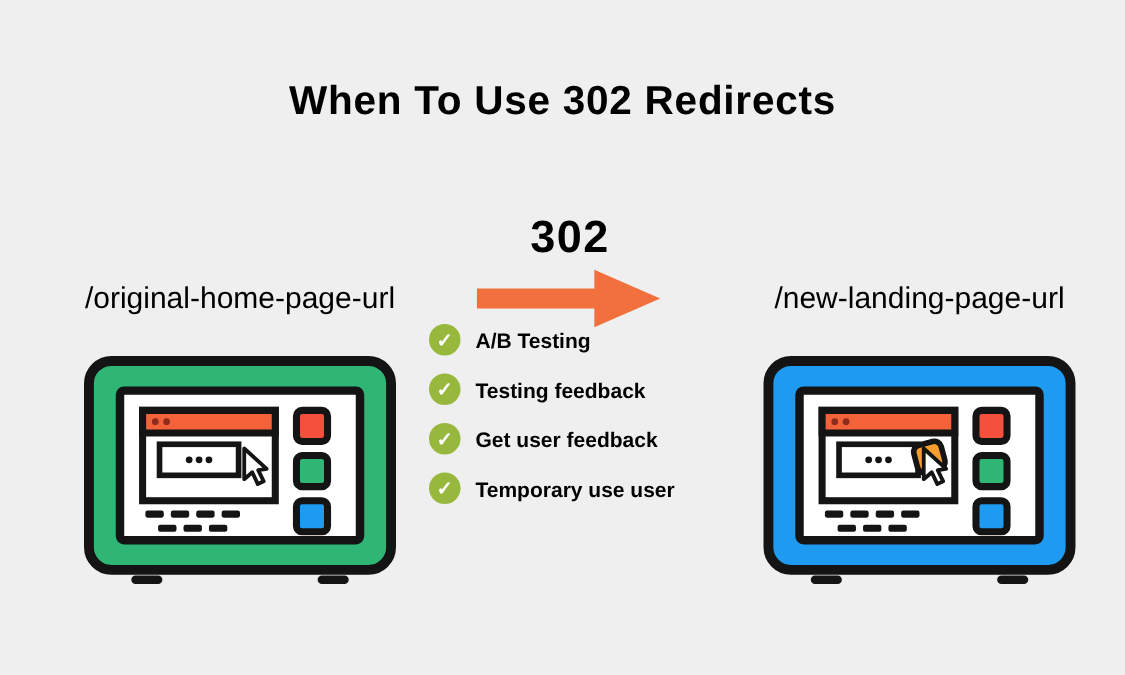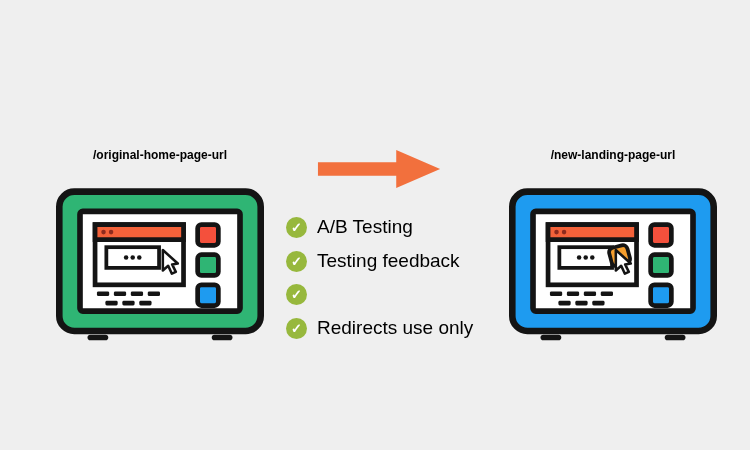--- a/index.html
+++ b/index.html
@@ -35,24 +35,25 @@
   .col{
     position:absolute;
     width:240px;
     display:flex;
     flex-direction:column;
     align-items:center;
   }
   .col-left{left:40px; top:148px;}
   .col-right{left:493px; top:148px;}
   .url-label{
-    font-size:12px;
-    font-weight:700;
+    font-size:20px;
+    font-weight:400;
     margin-bottom:24px;
     white-space:nowrap;
+    margin-top:40px;
   }
   .middle{
     position:absolute;
     left:312px;
     top:144px;
     width:136px;
     text-align:center;
   }
   .redirect-code{
     font-size:30px;
@@ -79,30 +80,31 @@
     color:#ffffff;
     display:flex;
     align-items:center;
     justify-content:center;
     font-size:13px;
     font-weight:700;
     margin-right:10px;
     flex:0 0 auto;
   }
   .check-text{
-    font-size:19px;
-    font-weight:400;
+    font-size:14px;
+    font-weight:700;
     white-space:nowrap;
   }
 </style>
 </head>
 <body>
 
 <div class="stage">
 
+  <div class="title">When To Use 302 Redirects</div>
 
   <div class="col col-left">
     <div class="url-label">/original-home-page-url</div>
     <svg viewBox="0 0 230 170" width="220" height="160">
       <rect x="8" y="6" width="214" height="148" rx="16" style="fill:var(--device-green,#2fb574)" stroke="#141414" stroke-width="7"></rect>
       <rect x="30" y="27" width="170" height="106" rx="3" fill="#ffffff" stroke="#141414" stroke-width="6"></rect>
       <rect x="46" y="41" width="94" height="64" fill="#ffffff" stroke="#141414" stroke-width="5"></rect>
       <path d="M46 41 h94 v16 h-94 z" style="fill:var(--browser-bar-orange,#f4623a)" stroke="#141414" stroke-width="5"></path>
       <circle cx="55" cy="49" r="2.4" fill="#8e2b1e"></circle>
       <circle cx="63" cy="49" r="2.4" fill="#8e2b1e"></circle>
@@ -122,42 +124,44 @@
       <rect x="155" y="105" width="22" height="22" rx="4" style="fill:var(--device-blue,#1e9bf0)" stroke="#141414" stroke-width="5"></rect>
       <g transform="translate(118,68) scale(1.5)">
         <path d="M0 0 L0 14.5 L3.8 11.2 L6.4 16.8 L9.2 15.5 L6.6 10.2 L10.6 9.6 Z" fill="#ffffff" stroke="#141414" stroke-width="1.8" stroke-linejoin="round"></path>
       </g>
       <rect x="38" y="158" width="22" height="6" rx="3" fill="#141414"></rect>
       <rect x="170" y="158" width="22" height="6" rx="3" fill="#141414"></rect>
     </svg>
   </div>
 
   <div class="middle">
+    <div class="redirect-code">302</div>
     <div class="arrow-wrap">
       <svg viewBox="0 0 130 44" width="132" height="42">
         <polygon points="0,15 82,15 82,2 128,22 82,42 82,29 0,29" style="fill:var(--arrow-orange,#f2703d)"></polygon>
       </svg>
     </div>
   </div>
 
   <div class="checklist">
     <div class="check-item">
       <span class="check-icon">✓</span>
       <span class="check-text">A/B Testing</span>
     </div>
     <div class="check-item">
       <span class="check-icon">✓</span>
       <span class="check-text">Testing feedback</span>
     </div>
     <div class="check-item">
       <span class="check-icon">✓</span>
+      <span class="check-text">Get user feedback</span>
     </div>
     <div class="check-item">
       <span class="check-icon">✓</span>
-      <span class="check-text">Redirects use only</span>
+      <span class="check-text">Temporary use user</span>
     </div>
   </div>
 
   <div class="col col-right">
     <div class="url-label">/new-landing-page-url</div>
     <svg viewBox="0 0 230 170" width="220" height="160">
       <rect x="8" y="6" width="214" height="148" rx="16" style="fill:var(--device-blue,#1e9bf0)" stroke="#141414" stroke-width="7"></rect>
       <rect x="30" y="27" width="170" height="106" rx="3" fill="#ffffff" stroke="#141414" stroke-width="6"></rect>
       <rect x="46" y="41" width="94" height="64" fill="#ffffff" stroke="#141414" stroke-width="5"></rect>
       <path d="M46 41 h94 v16 h-94 z" style="fill:var(--browser-bar-orange,#f4623a)" stroke="#141414" stroke-width="5"></path>

